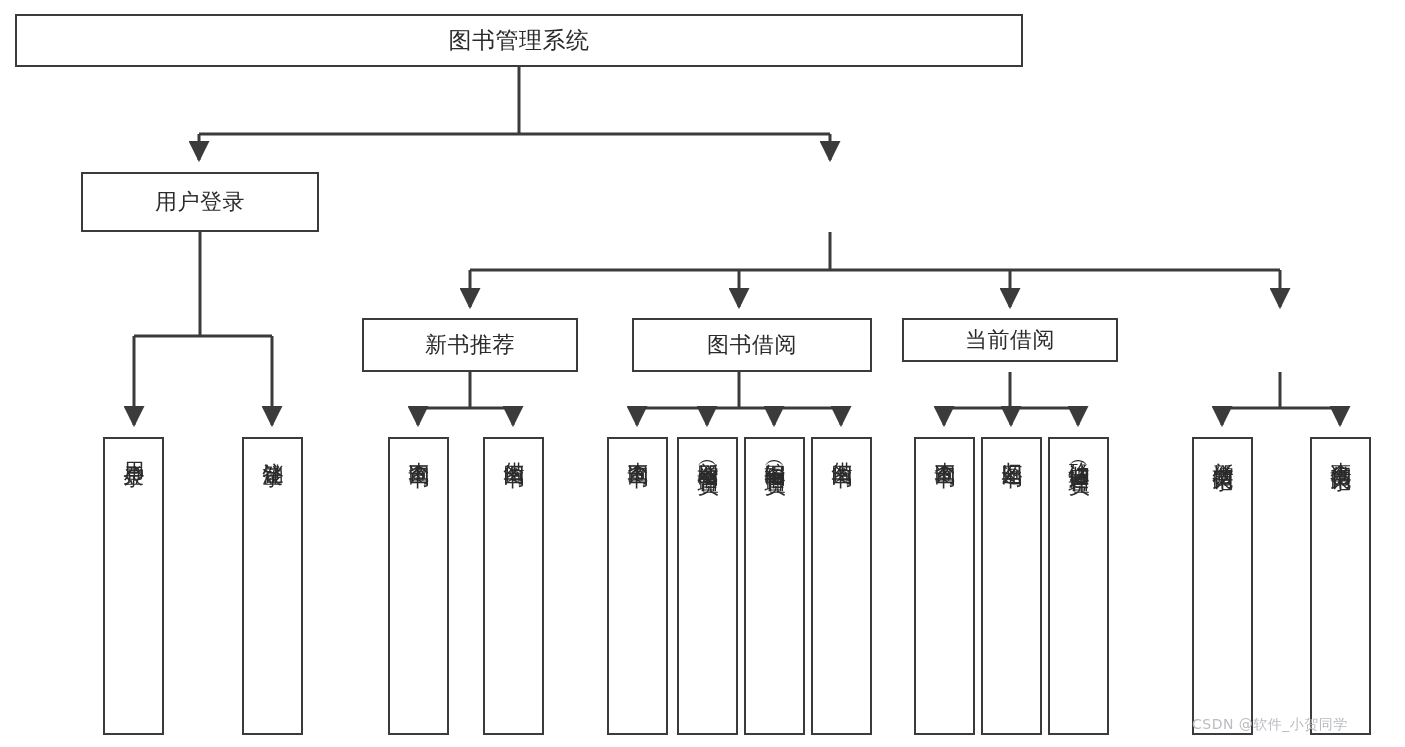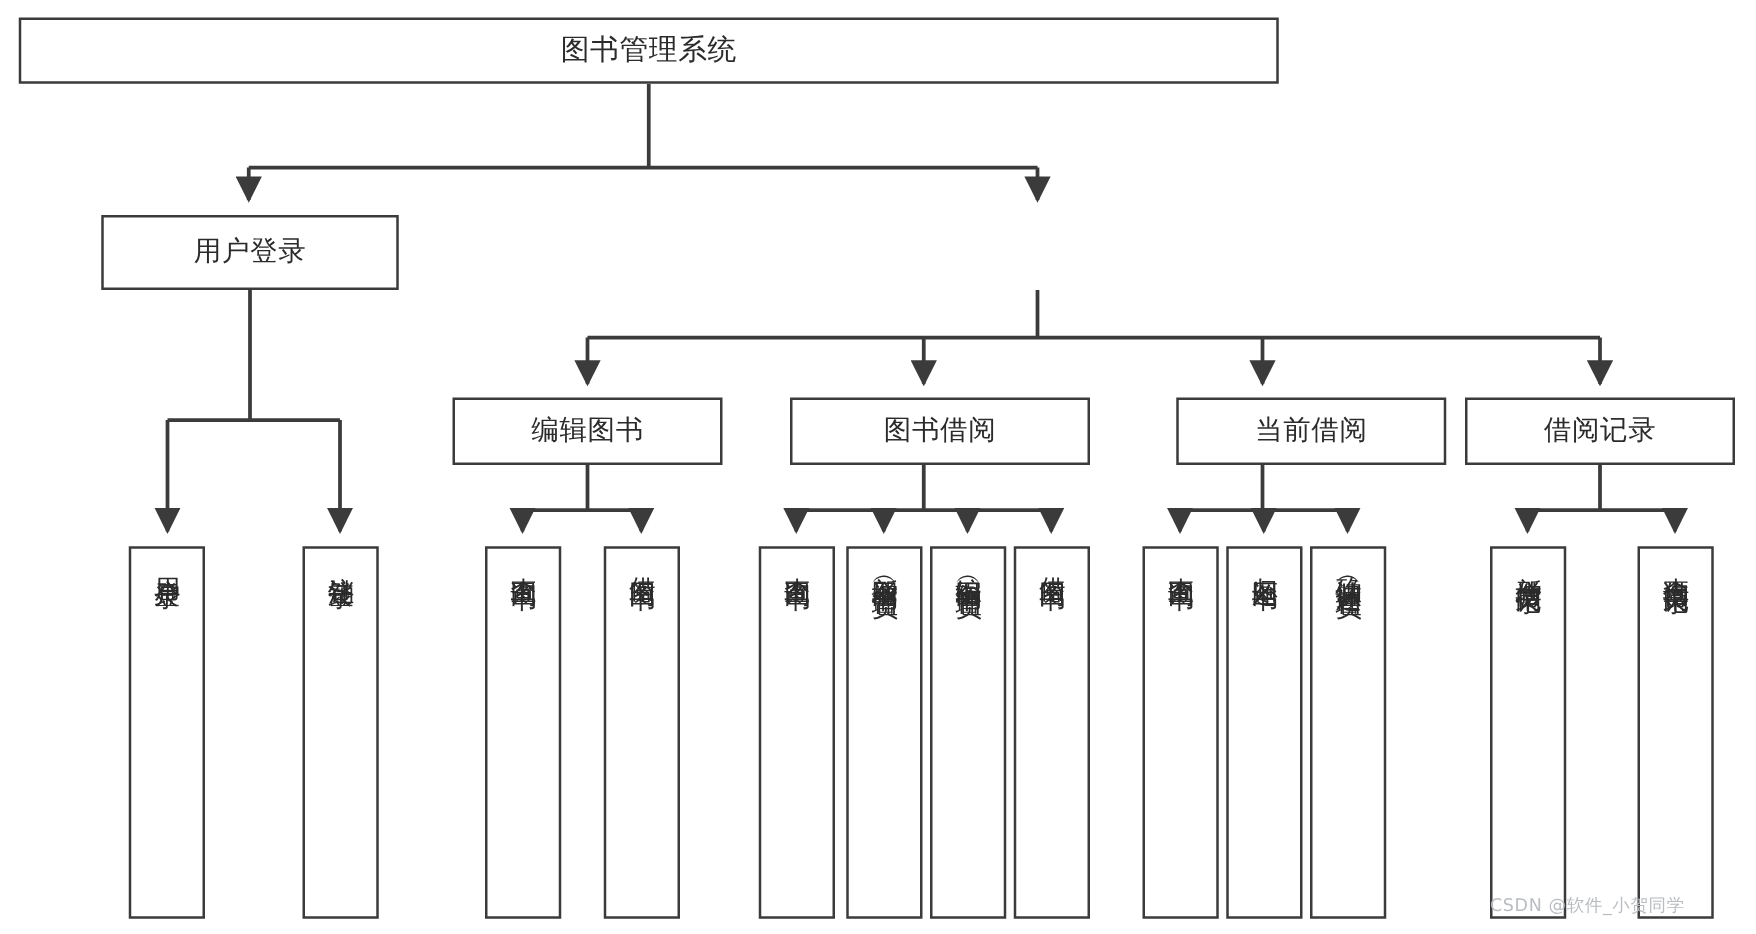--- a/index.html
+++ b/index.html
@@ -126,30 +126,27 @@
 
   <div class="node node-h node-root" id="node-root" style="left: 15px; top: 14px; width: 1008px; height: 53px;">
     <span>图书管理系统</span>
   </div>
 
   <div class="node node-h" id="node-l2-0" style="left: 81px; top: 172px; width: 238px; height: 60px;">
     <span>用户登录</span>
   </div>
 
   <div class="node node-h" id="node-l3-0" style="left: 362px; top: 318px; width: 216px; height: 54px;">
-    <span>编辑图书</span>
+    <span>新书推荐</span>
   </div>
   <div class="node node-h" id="node-l3-1" style="left: 632px; top: 318px; width: 240px; height: 54px;">
     <span>图书借阅</span>
   </div>
-  <div class="node node-h" id="node-l3-2" style="left: 941px; top: 318px; width: 216px; height: 54px;">
+  <div class="node node-h" id="node-l3-2" style="left: 902px; top: 318px; width: 216px; height: 44px;">
     <span>当前借阅</span>
-  </div>
-  <div class="node node-h" id="node-l3-3" style="left: 1172px; top: 318px; width: 216px; height: 54px;">
-    <span>借阅记录</span>
   </div>
 
   <div class="node node-v" id="node-leaf-0" style="left: 103px; top: 437px; width: 61px; height: 298px;">
     <span class="vlabel">用户登录</span>
   </div>
   <div class="node node-v" id="node-leaf-1" style="left: 242px; top: 437px; width: 61px; height: 298px;">
     <span class="vlabel">注销登录</span>
   </div>
   <div class="node node-v" id="node-leaf-2" style="left: 388px; top: 437px; width: 61px; height: 298px;">
     <span class="vlabel">查询图书</span>

